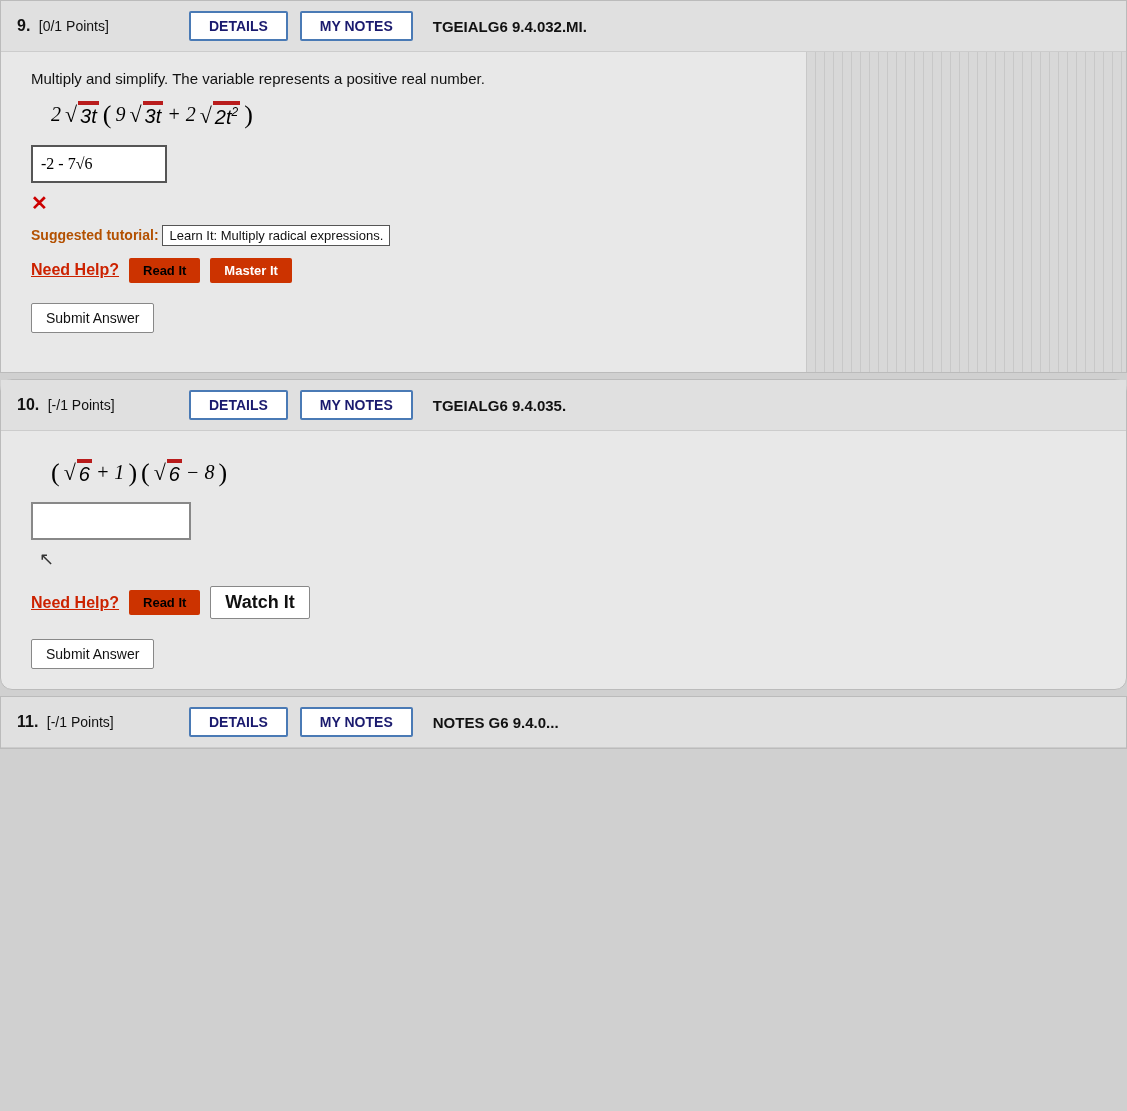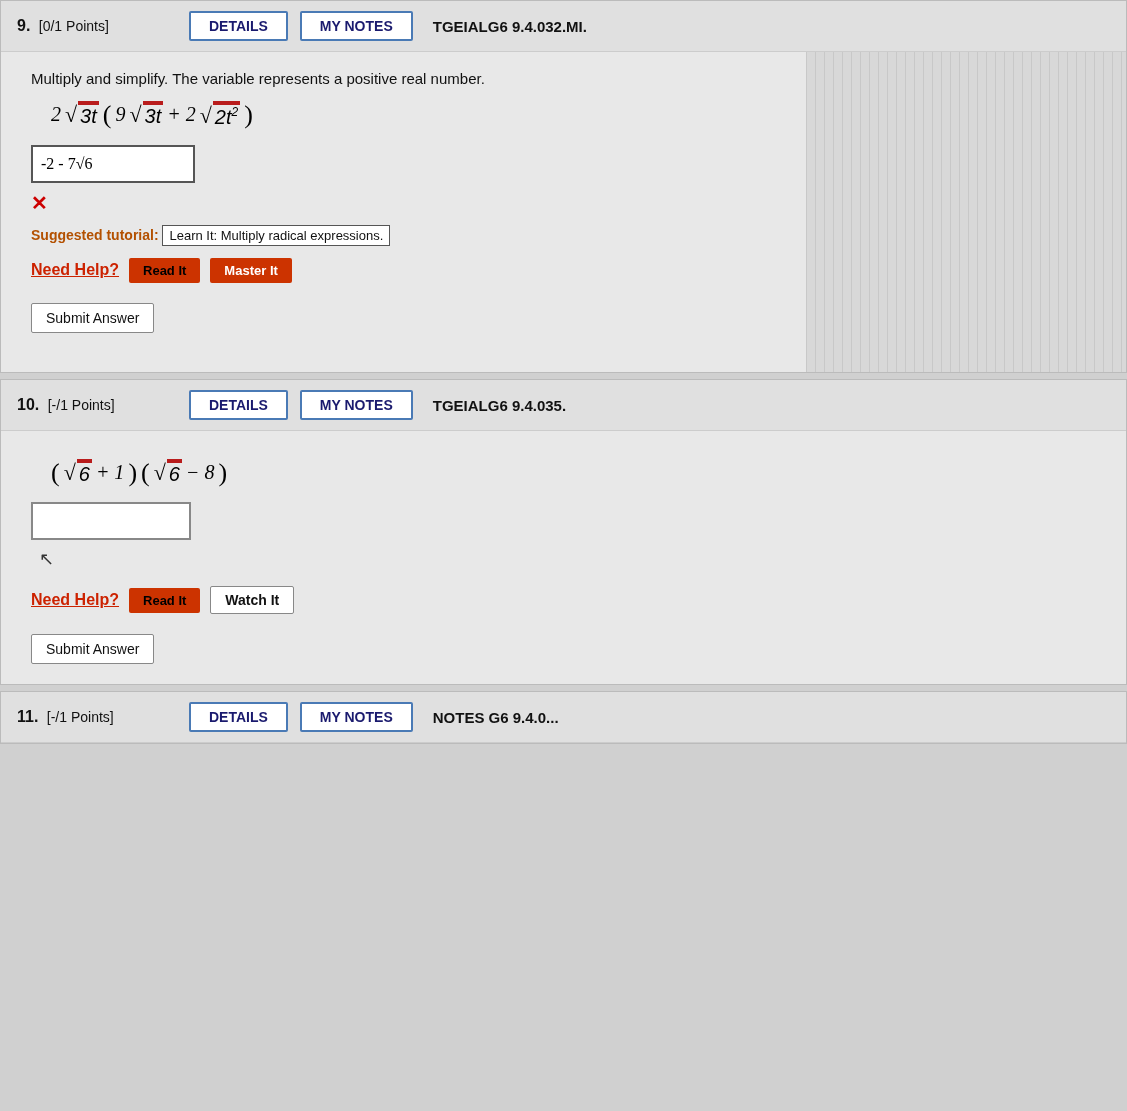--- a/index.html
+++ b/index.html
@@ -66,21 +66,21 @@
       align-items: center;
       margin-bottom: 8px;
       gap: 8px;
     }
 
     .answer-input {
       border: 2px solid #555;
       background: white;
       padding: 4px 8px;
       font-size: 16px;
-      width: 164px;
+      width: 136px;
       height: 38px;
     }
 
     .answer-input-empty {
       border: 2px solid #888;
       background: white;
       padding: 4px 8px;
       font-size: 16px;
       width: 160px;
       height: 38px;
@@ -144,21 +144,21 @@
       font-weight: bold;
       cursor: pointer;
       border-radius: 2px;
     }
 
     .btn-watch-it {
       background: white;
       color: #111;
       border: 1px solid #888;
       padding: 5px 14px;
-      font-size: 14px;
+      font-size: 18px;
       font-weight: bold;
       cursor: pointer;
       border-radius: 2px;
     }
 
     .btn-submit {
       border: 1px solid #888;
       background: white;
       color: #111;
       padding: 6px 14px;
@@ -297,21 +297,21 @@
         <div class="submit-row">
           <button class="btn-submit">Submit Answer</button>
         </div>
       </div>
 
       <div class="hatched-area" style="background: repeating-linear-gradient(90deg, #c8c8c8 0, #c8c8c8 1px, #d8d8d8 1px, #d8d8d8 9px); min-height:320px;">
       </div>
     </div>
   </div>
 
-  <div class="question-block" style="margin-top:6px;">
+  <div class="question-block" style="margin-top:6px;border-radius:12px;">
     <div class="question-header">
       <span class="question-number">
         <span>10.</span>
         <span style="font-size:14px; font-weight:normal; margin-left:4px;">[-/1 Points]</span>
       </span>
       <button class="btn-details">DETAILS</button>
       <button class="btn-mynotes">MY NOTES</button>
       <span class="question-code">TGEIALG6 9.4.035.</span>
     </div>
 

